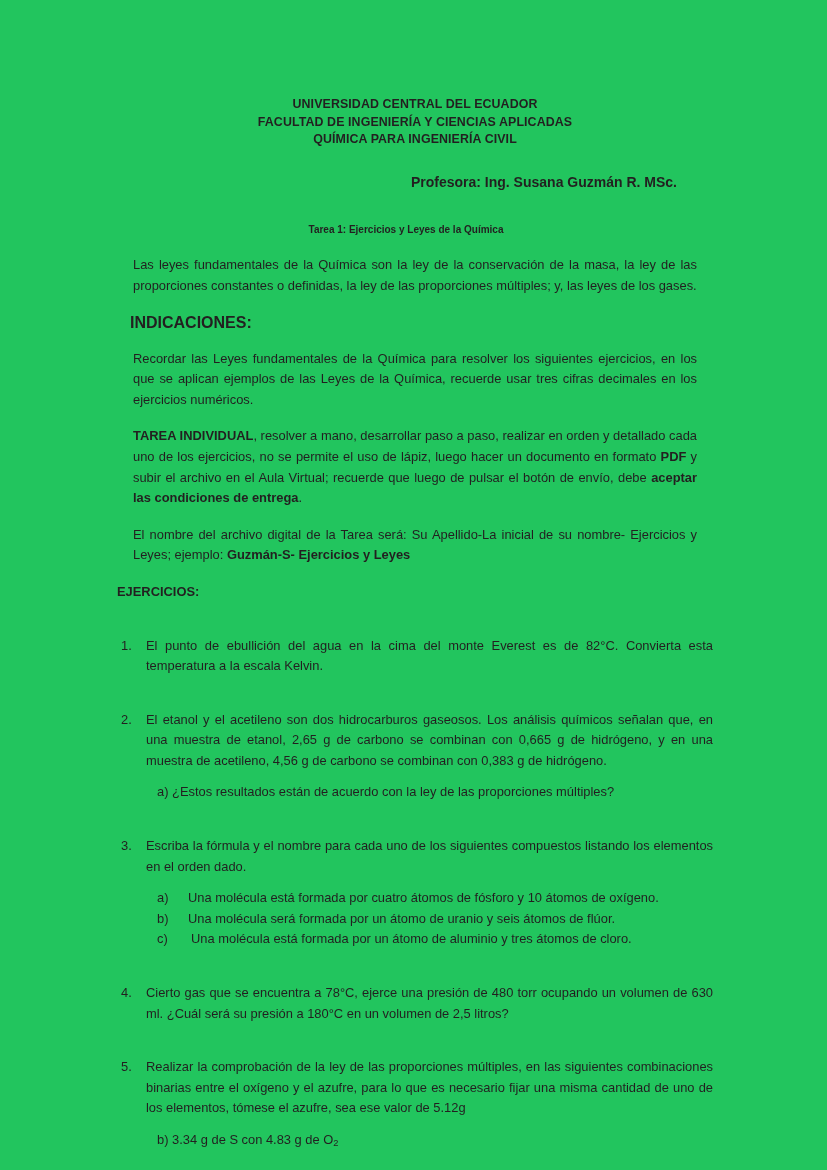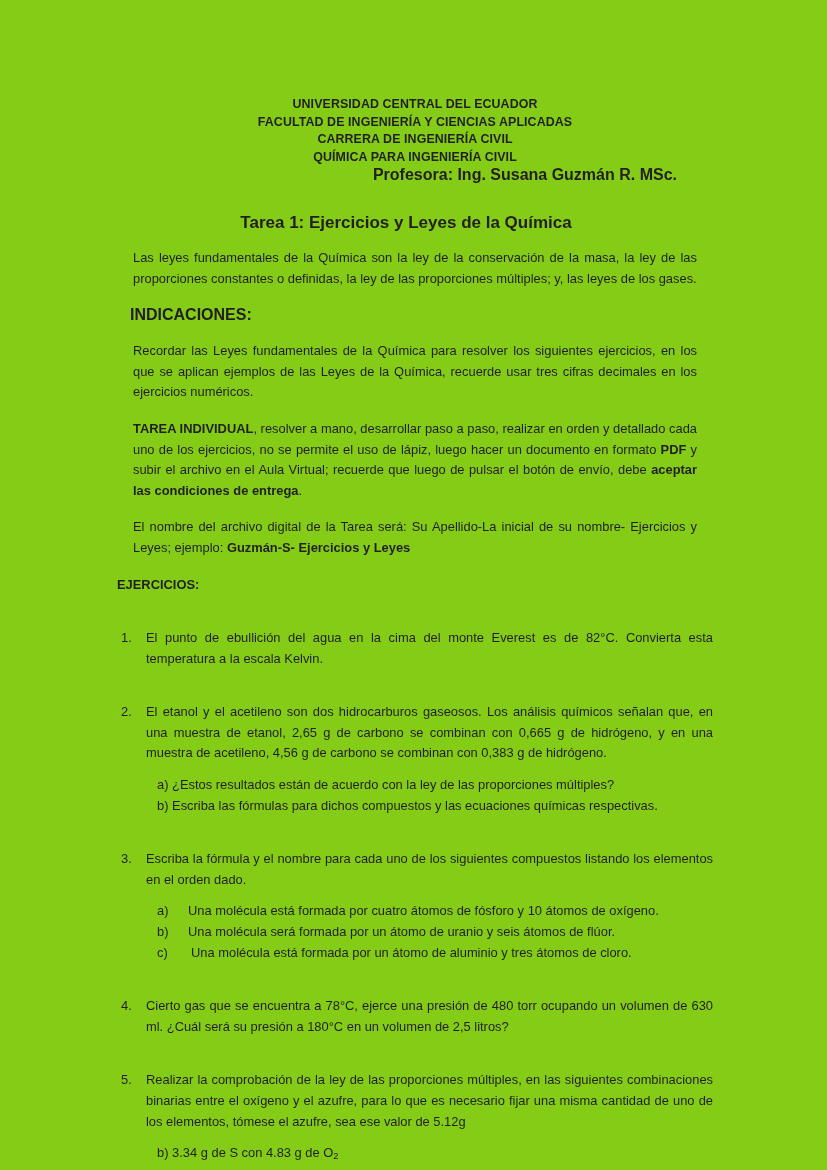--- a/index.html
+++ b/index.html
@@ -10,50 +10,51 @@
   }
   body {
     font-family: "Liberation Sans", sans-serif;
     color: #231f20;
   }
   .page {
     position: relative;
     width: 827px;
     height: 1170px;
     margin: 0 auto;
-    background: #84cc16;
+    background: #22c55e;
     box-sizing: border-box;
     overflow: hidden;
   }
   .content {
     position: absolute;
     left: 117px;
     top: 96px;
     width: 596px;
   }
   
   .header-line {
     text-align: center;
     font-weight: bold;
     font-size: 12.4px;
     line-height: 17.6px;
     letter-spacing: 0.1px;
   }
   .prof-line {
+    margin-top: 25px;
     text-align: right;
     font-weight: bold;
-    font-size: 16px;
+    font-size: 14px;
     line-height: 17.6px;
     padding-right: 36px;
   }
   .task-title {
     margin-top: 30px;
     text-align: center;
     font-weight: bold;
-    font-size: 17px;
+    font-size: 10px;
     line-height: 18px;
     padding-right: 18px;
   }
   
   p.para {
     margin: 16px;
     font-size: 12.9px;
     line-height: 20.6px;
     text-align: justify;
     text-justify: inter-word;
@@ -122,21 +123,20 @@
 </style>
 </head>
 <body>
 
 <div class="page">
   <div class="content">
 
     <div>
       <div class="header-line">UNIVERSIDAD CENTRAL DEL ECUADOR</div>
       <div class="header-line">FACULTAD DE INGENIERÍA Y CIENCIAS APLICADAS</div>
-      <div class="header-line">CARRERA DE INGENIERÍA CIVIL</div>
       <div class="header-line">QUÍMICA PARA INGENIERÍA CIVIL</div>
     </div>
 
     <div class="prof-line">Profesora: Ing. Susana Guzmán R. MSc.</div>
 
     <div class="task-title">Tarea 1:  Ejercicios y Leyes de la Química</div>
 
     <p class="para sp-intro">Las leyes fundamentales de la Química son la ley de la conservación de la masa, la ley de las proporciones constantes o definidas, la ley de las proporciones múltiples; y, las leyes de los gases.</p>
 
     <p class="section-head sp-section">INDICACIONES:</p>
@@ -154,21 +154,20 @@
       <li class="first">
         <span class="num">1.</span>
         <span class="just" style="display:block;">El punto de ebullición del agua en la cima del monte Everest es de 82°C. Convierta esta temperatura a la escala Kelvin.</span>
       </li>
 
       <li>
         <span class="num">2.</span>
         <span class="just" style="display:block;">El etanol y el acetileno son dos hidrocarburos gaseosos. Los análisis químicos señalan que, en una muestra de etanol, 2,65 g de carbono se combinan con 0,665 g de hidrógeno, y en una muestra de acetileno, 4,56 g de carbono se combinan con 0,383 g de hidrógeno.</span>
         <ul class="subs">
           <li>a) ¿Estos resultados están de acuerdo con la ley de las proporciones múltiples?</li>
-          <li>b) Escriba las fórmulas para dichos compuestos y las ecuaciones químicas respectivas.</li>
         </ul>
       </li>
 
       <li>
         <span class="num">3.</span>
         <span class="just" style="display:block;">Escriba la fórmula y el nombre para cada uno de los siguientes compuestos listando los elementos en el orden dado.</span>
         <ul class="subs indented">
           <li>
             <span class="alpha">a)</span>
             <span>Una molécula está formada por cuatro átomos de fósforo y 10 átomos de oxígeno.</span>

